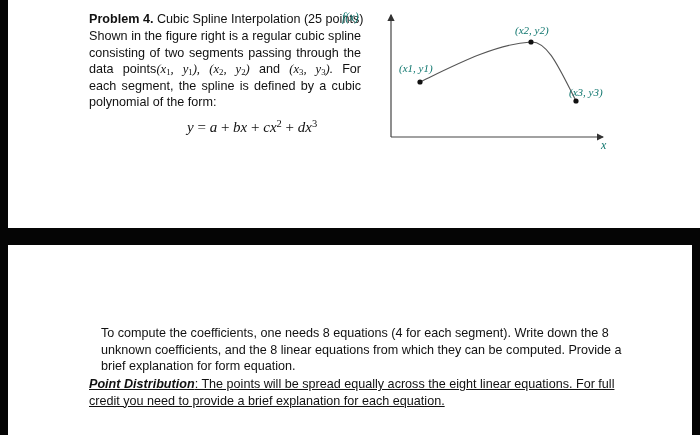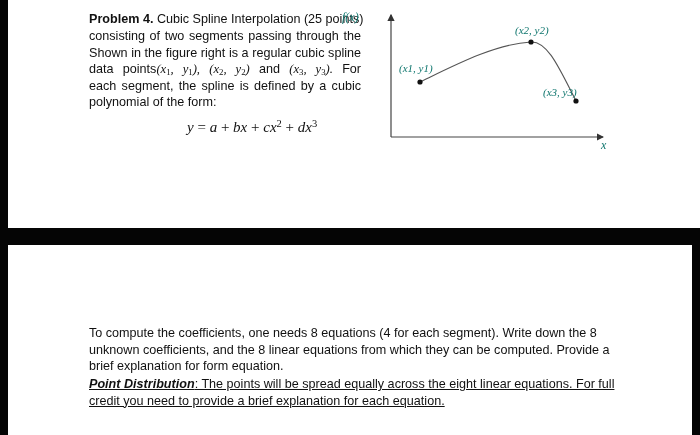--- a/index.html
+++ b/index.html
@@ -33,34 +33,34 @@
   }
   .equation i { font-style: italic; }
 
   .figure { position: absolute; left: 0; top: 0; }
   .fig-label {
     position: absolute; font-family: "Liberation Serif", "DejaVu Serif", serif;
     font-style: italic; font-size: 11px; white-space: nowrap; color: #0f766e;
   }
 
   .para2 { top: 80px; }
-  .para2 .ln { display: block; height: 16.6px; }
+  .para2 .ln { display: block; height: 16.6px; margin-left: 12px; }
   .para3 { top: 131px; text-decoration: underline; }
   .para3 .ln { display: block; height: 16.6px; }
   .para3 b { font-style: italic; font-weight: bold; }
 </style>
 </head>
 <body>
 
 <div class="panel panel-top">
   <div class="txt title"><b>Problem 4.</b><span> Cubic Spline Interpolation (25 points)</span></div>
 
   <div class="txt para1">
+    <span class="ln">Shown in the figure right is a regular cubic spline</span>
     <span class="ln">consisting of two segments passing through the</span>
-    <span class="ln">Shown in the figure right is a regular cubic spline</span>
     <span class="ln"><span>data points</span><span class="math">(x<span class="sub">1</span>, y<span class="sub">1</span>),</span> <span class="math">(x<span class="sub">2</span>, y<span class="sub">2</span>)</span> <span>and</span> <span class="math">(x<span class="sub">3</span>, y<span class="sub">3</span>).</span> <span>For</span></span>
     <span class="ln">each segment, the spline is defined by a cubic</span>
     <span class="ln last">polynomial of the form:</span>
   </div>
 
   <div class="equation"><i>y</i> = <i>a</i> + <i>bx</i> + <i>cx</i><span class="sup">2</span> + <i>dx</i><span class="sup">3</span></div>
 
   <svg class="figure" width="684" height="228" viewBox="8 0 684 228">
     <defs>
       <marker id="arr" markerWidth="6" markerHeight="6" refX="5" refY="3" orient="auto">
@@ -72,21 +72,21 @@
     <path d="M420,82 C455,65 495,44 531,42 C548,41 560,70 576,101" fill="none" stroke="#555" stroke-width="1.1"></path>
     <circle cx="420" cy="82" r="2.6" fill="#111"></circle>
     <circle cx="531" cy="42" r="2.6" fill="#111"></circle>
     <circle cx="576" cy="101" r="2.6" fill="#111"></circle>
   </svg>
 
   <div class="fig-label" style="left:334px; top:10px; font-size:12px;">f(x)</div>
   <div class="fig-label" style="left:593px; top:138px; font-size:12px;">x</div>
   <div class="fig-label" style="left:391px; top:62px;">(x1, y1)</div>
   <div class="fig-label" style="left:507px; top:24px;">(x2, y2)</div>
-  <div class="fig-label" style="left:535px; top:86px;">(x3, y3)</div>
+  <div class="fig-label" style="left:561px; top:86px;">(x3, y3)</div>
 </div>
 
 <div class="panel panel-bottom">
   <div class="txt para2">
     <span class="ln">To compute the coefficients, one needs 8 equations (4 for each segment).  Write down the 8</span>
     <span class="ln">unknown coefficients, and the 8 linear equations from which they can be computed.  Provide a</span>
     <span class="ln">brief explanation for form equation.</span>
   </div>
   <div class="txt para3">
     <span class="ln"><b>Point Distribution</b><span>: The points will be spread equally across the eight linear equations. For full</span></span>

